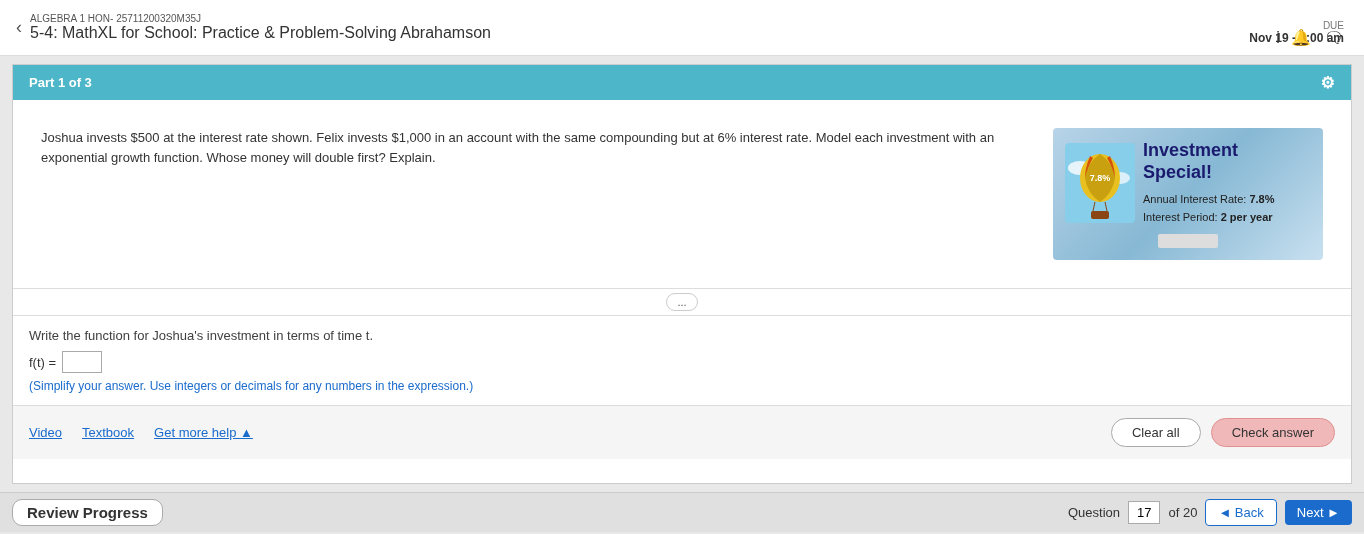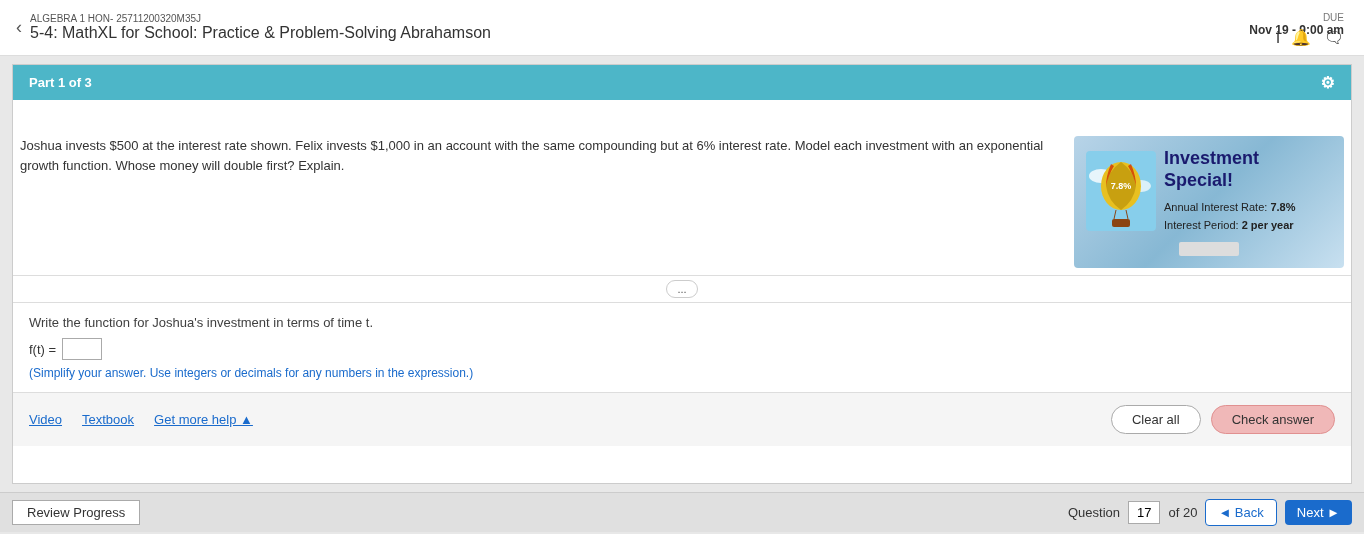--- a/index.html
+++ b/index.html
@@ -37,21 +37,21 @@
     }
     .back-arrow {
       font-size: 18px;
       color: #555;
       margin-right: 8px;
       cursor: pointer;
     }
     .top-bar-right {
       position: absolute;
       right: 20px;
-      top: 12px;
+      top: 20px;
       display: flex;
       flex-direction: column;
       align-items: flex-end;
     }
     .due-label {
       font-size: 10px;
       color: #777;
     }
     .due-date {
       font-size: 12px;
@@ -93,24 +93,23 @@
       justify-content: space-between;
       align-items: center;
     }
     .settings-icon {
       font-size: 16px;
       cursor: pointer;
     }
 
     
     .question-section {
-      padding: 7px;
+      padding: 28px;
       display: flex;
       gap: 24px;
-      margin-top: 29px;
     }
     .question-text {
       flex: 1;
       font-size: 13px;
       color: #333;
       line-height: 1.5;
     }
 
     
     .investment-card {
@@ -265,25 +264,26 @@
       display: flex;
       align-items: center;
       padding: 6px 12px;
       background: #e0e0e0;
       border-top: 1px solid #ccc;
       height: 40px;
     }
     .review-btn {
       background: #fff;
       border: 1px solid #aaa;
-      border-radius: 0;
+      border-radius: 10px;
       padding: 4px 14px;
-      font-size: 13px;
-      cursor: pointer;
-      color: #333;
+      font-size: 15px;
+      cursor: pointer;
+      color: #333;
+      font-weight: bold;
     }
     .pagination {
       margin-left: auto;
       display: flex;
       align-items: center;
       gap: 8px;
     }
     .question-label {
       font-size: 13px;
       color: #333;

